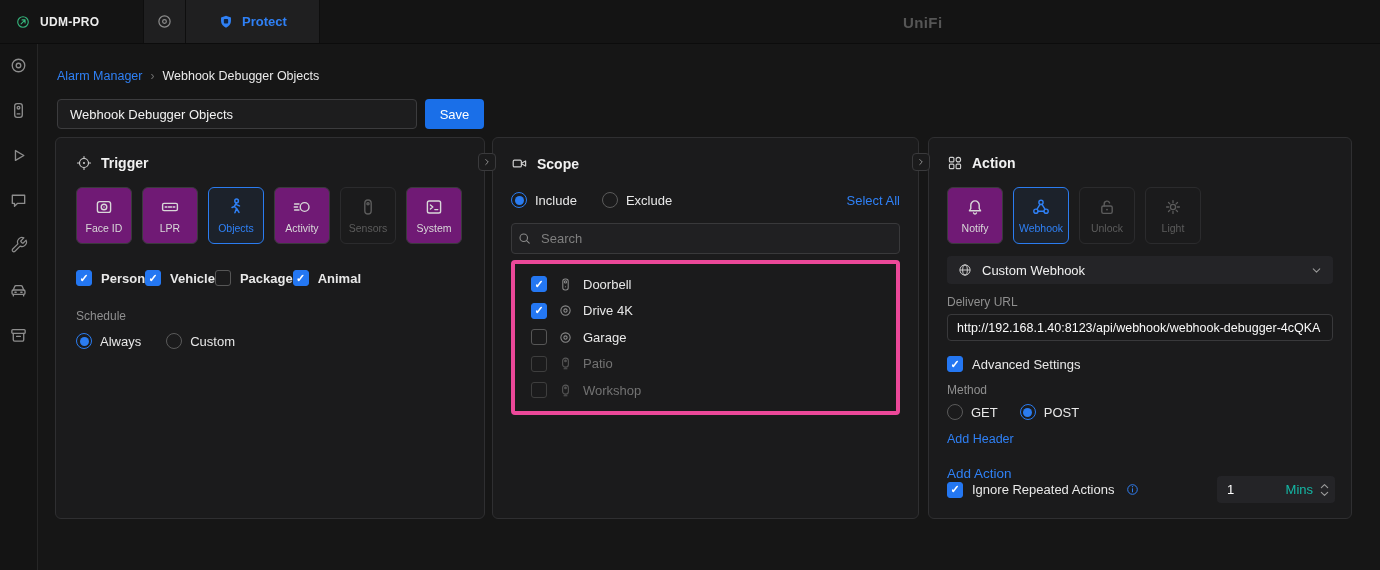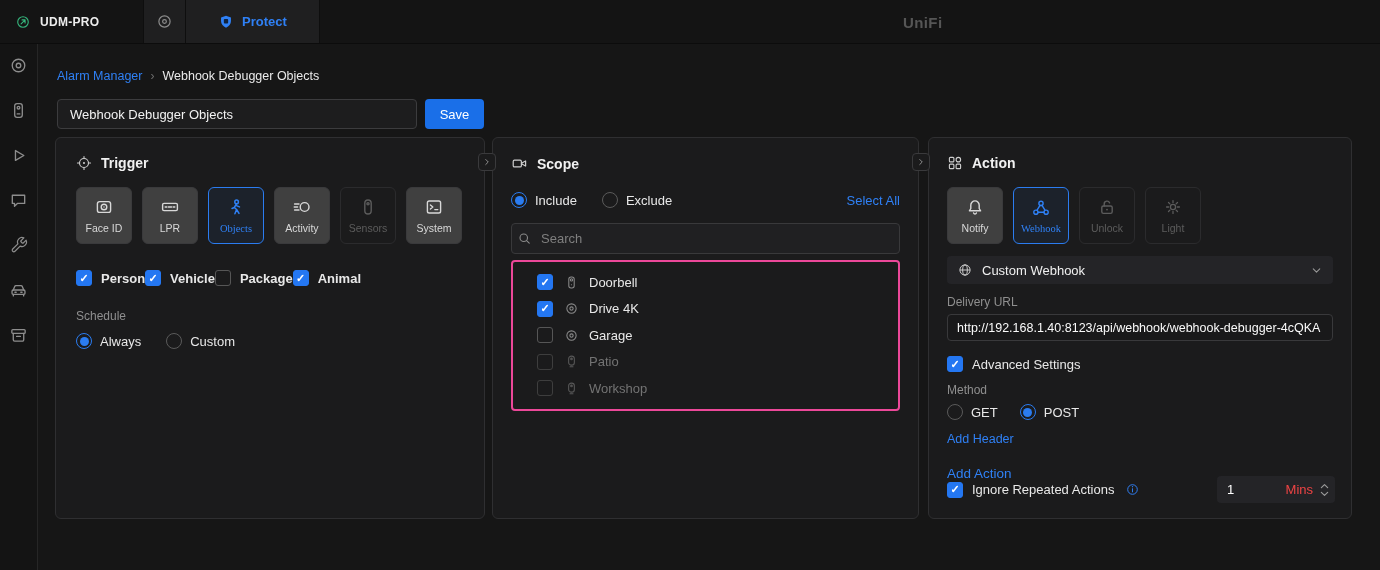--- a/index.html
+++ b/index.html
@@ -43,23 +43,23 @@
 
   .card-header { display:flex; align-items:center; gap:9px; font-size:14px; font-weight:700; color:#f1f1f1; }
   .card-header .hd-icon { color:#cfcfcf; }
 
   .collapse-btn { position:absolute; width:18px; height:18px; background:#1b1b1c; border:1px solid #3a3a3c; border-radius:4px; color:#9a9a9a; display:flex; align-items:center; justify-content:center; z-index:12; cursor:pointer; }
   .collapse-1 { left:478px; top:153px; }
   .collapse-2 { left:912px; top:153px; }
 
   
   .tiles { display:flex; gap:10px; margin-top:16px; }
-  .tile { width:56px; height:57px; border:1px solid #3a3a3c; border-radius:6px; background:#404040; display:flex; flex-direction:column; align-items:center; justify-content:center; gap:5px; color:#d8d8d8; cursor:pointer; }
+  .tile { width:56px; height:57px; border:1px solid #3a3a3c; border-radius:6px; background:#701a75; display:flex; flex-direction:column; align-items:center; justify-content:center; gap:5px; color:#d8d8d8; cursor:pointer; }
   .tile-label { font-size:10.5px; }
-  .tile.selected { border-color:#2b7cf0; color:#2f80f5; background:rgba(43,124,240,.07);font-family:Liberation Serif, serif; }
+  .tile.selected { border-color:#2b7cf0; color:#2f80f5; background:rgba(43,124,240,.07); }
   .tile.disabled { border-color:#2b2b2d; color:#5c5c5c; background:transparent; cursor:default; }
 
   
   .checkbox { width:16px; height:16px; min-width:16px; border-radius:3px; border:1.5px solid #565656; display:flex; align-items:center; justify-content:center; cursor:pointer; }
   .checkbox.checked { background:#2477f2; border-color:#2477f2; }
   .checkbox.checked::after { content:"✓"; color:#fff; font-size:11px; font-weight:700; line-height:1; }
   .dim .checkbox { border-color:#3e3e3e; }
 
   .radio { width:16px; height:16px; min-width:16px; border-radius:50%; border:1.5px solid #5a5a5a; position:relative; cursor:pointer; }
   .radio.selected { border-color:#2b7cf0; }
@@ -73,21 +73,21 @@
   .radio-row { display:flex; align-items:center; margin-top:10px; }
   .radio-opt { display:flex; align-items:center; gap:8px; margin-right:25px; font-size:13px; color:#e8e8e8; }
 
   
   .scope-mode { margin-top:20px; display:flex; align-items:center; }
   .select-all { margin-left:auto; color:#2f80f5; font-size:13px; cursor:pointer; }
   .search-box { margin-top:15px; height:31px; border:1px solid #39393b; border-radius:4px; background:#202022; display:flex; align-items:center; gap:9px; padding:0 5px; }
   .search-box svg { color:#8a8a8a; }
   .search-input { flex:1; background:transparent; border:none; outline:none; color:#e8e8e8; font-size:13px; font-family:inherit; }
   .search-input::placeholder { color:#7f7f7f; }
-  .device-list { margin-top:6px; border:2px solid #ec4899; border-radius:4px; padding:7px 12px; }
+  .device-list { margin-top:6px; border:4px solid #ec4899; border-radius:4px; padding:7px 4px; }
   .device-row { display:flex; align-items:center; gap:10px; padding:0 12px; height:26.5px; font-size:13px; color:#e8e8e8; }
   .device-row.dim { color:#737373; }
   .device-icon { width:16px; height:16px; color:#8a8a8a; display:flex; align-items:center; justify-content:center; }
   .device-row.dim .device-icon { color:#585858; }
 
   
   .select-box { margin-top:12px; height:28px; background:#242427; border-radius:4px; display:flex; align-items:center; gap:9px; padding:0 10px; font-size:13px; color:#f0f0f0; cursor:pointer; }
   .select-box .chev { margin-left:auto; color:#9a9a9a; }
   .delivery-label { margin-top:11px; }
   .url-input { margin-top:5px; width:100%; height:27px; background:#19191a; border:1px solid #39393b; border-radius:4px; color:#fafafa; font-size:12.5px; padding:0 9px; font-family:inherit; outline:none; }
@@ -95,21 +95,21 @@
   .method-label { margin-top:11px; }
   .method-radios { margin-top:7px; }
   .method-radios .radio-opt { margin-right:22px; }
   .add-link { color:#2f80f5; cursor:pointer; width:fit-content;text-align:center; }
   .add-header { margin-top:12px; font-size:12.5px; }
   .add-action { margin-top:20px; font-size:13.5px; }
   .bottom-row { position:absolute; left:18px; right:16px; bottom:15px; display:flex; align-items:center; gap:9px; font-size:13px; }
   .info-icon { color:#2f80f5; margin-left:2px; cursor:pointer; }
   .interval-box { margin-left:auto; width:118px; height:27px; background:#242427; border-radius:4px; display:flex; align-items:center; }
   .interval-value { padding-left:10px; font-size:13px; color:#ffffff; }
-  .interval-unit { margin-left:auto; font-size:13px; color:#ef4444; }
+  .interval-unit { margin-left:auto; font-size:13px; color:#14b8a6; }
   .stepper { display:flex; flex-direction:column; gap:2px; margin:0 6px 0 7px; color:#9a9a9a; cursor:pointer; }
 </style>
 </head>
 <body>
 
 <svg width="0" height="0" style="position:absolute">
   <defs>
     <symbol id="i-lens" viewBox="0 0 20 20">
         <g fill="none" stroke="currentColor" stroke-width="1.4">
           <circle cx="10" cy="10" r="6.6"></circle>

